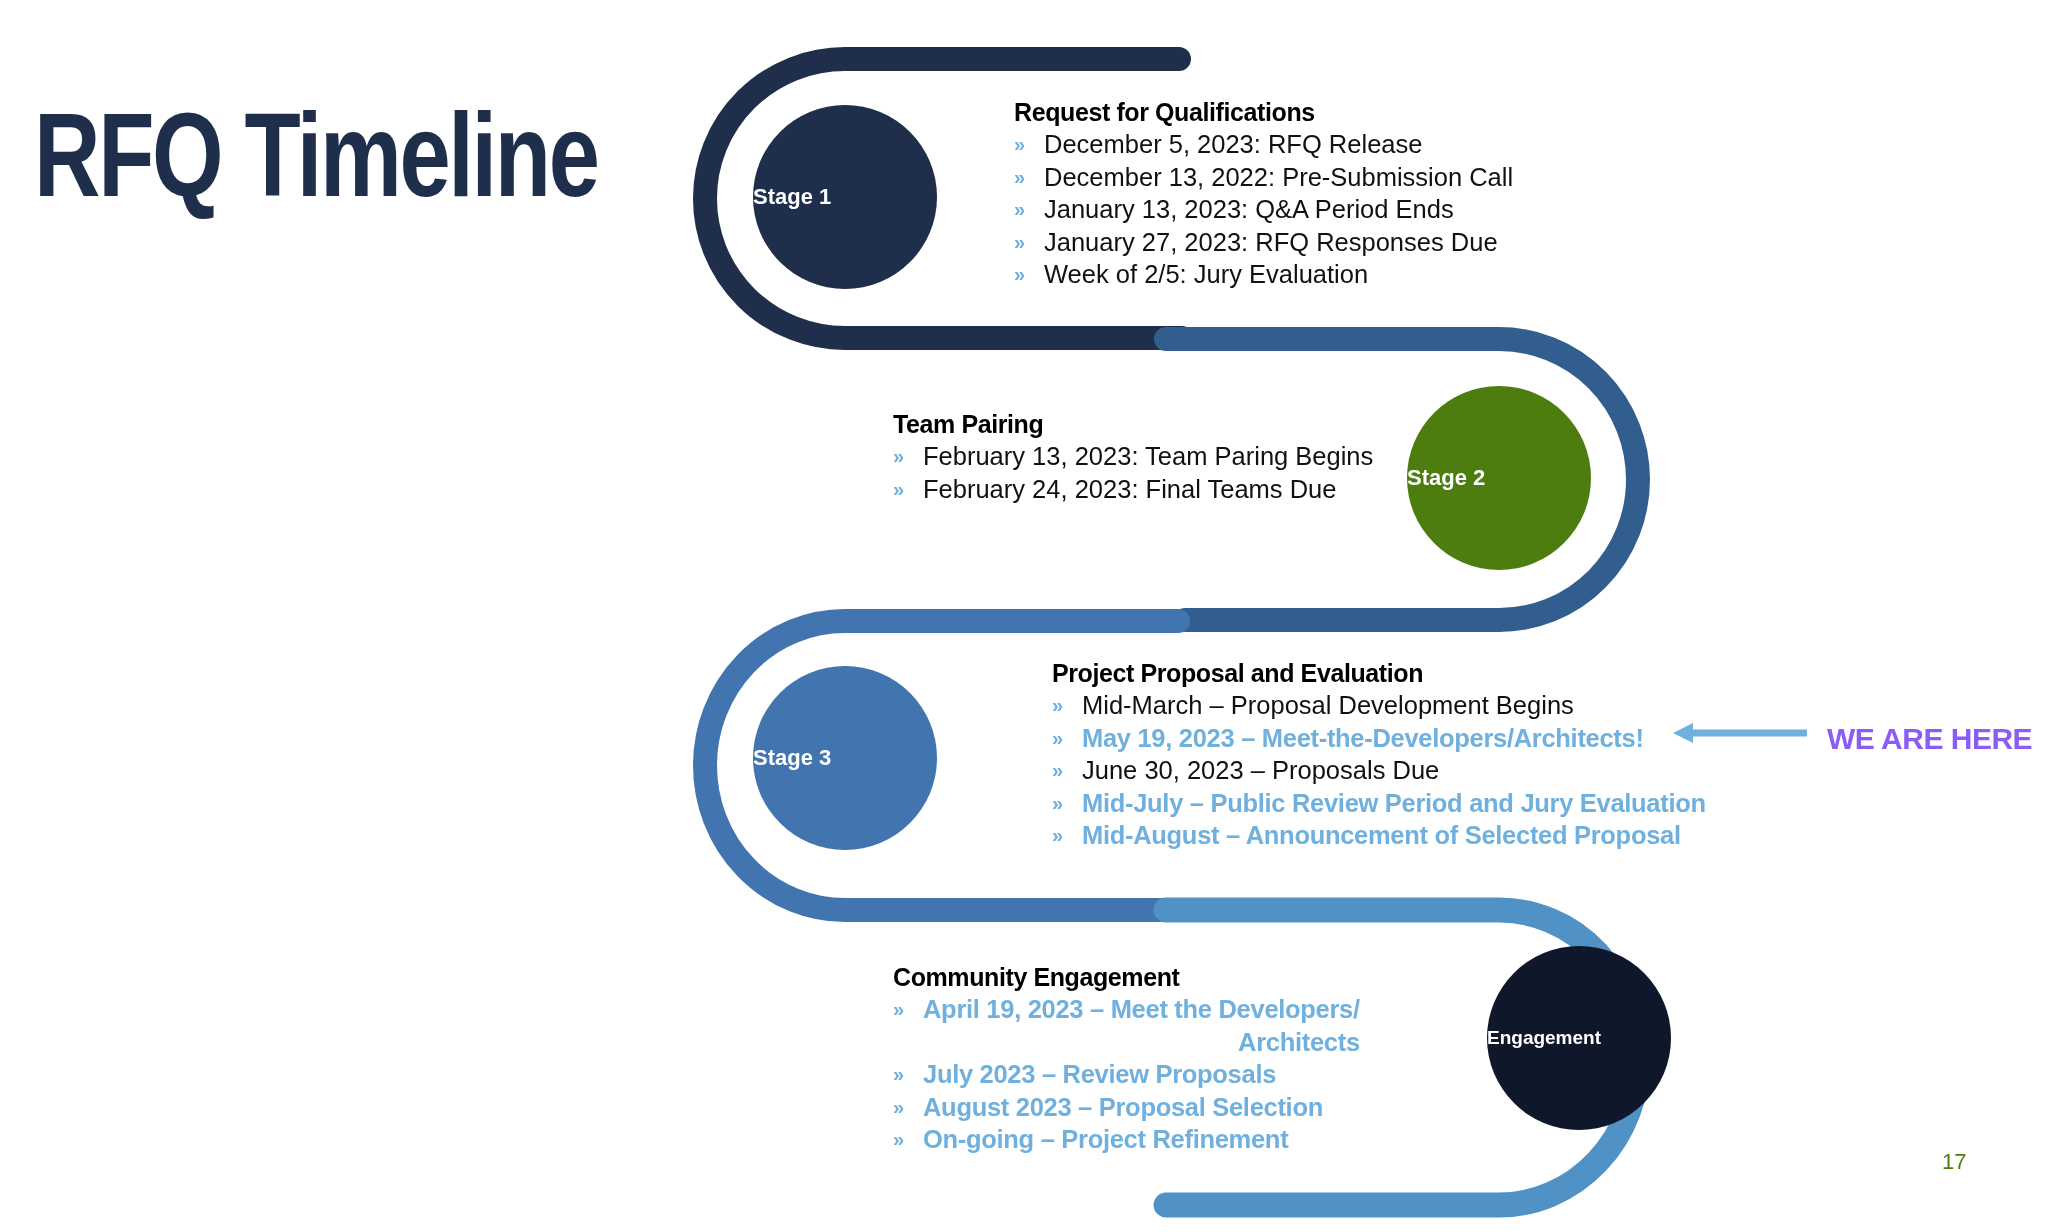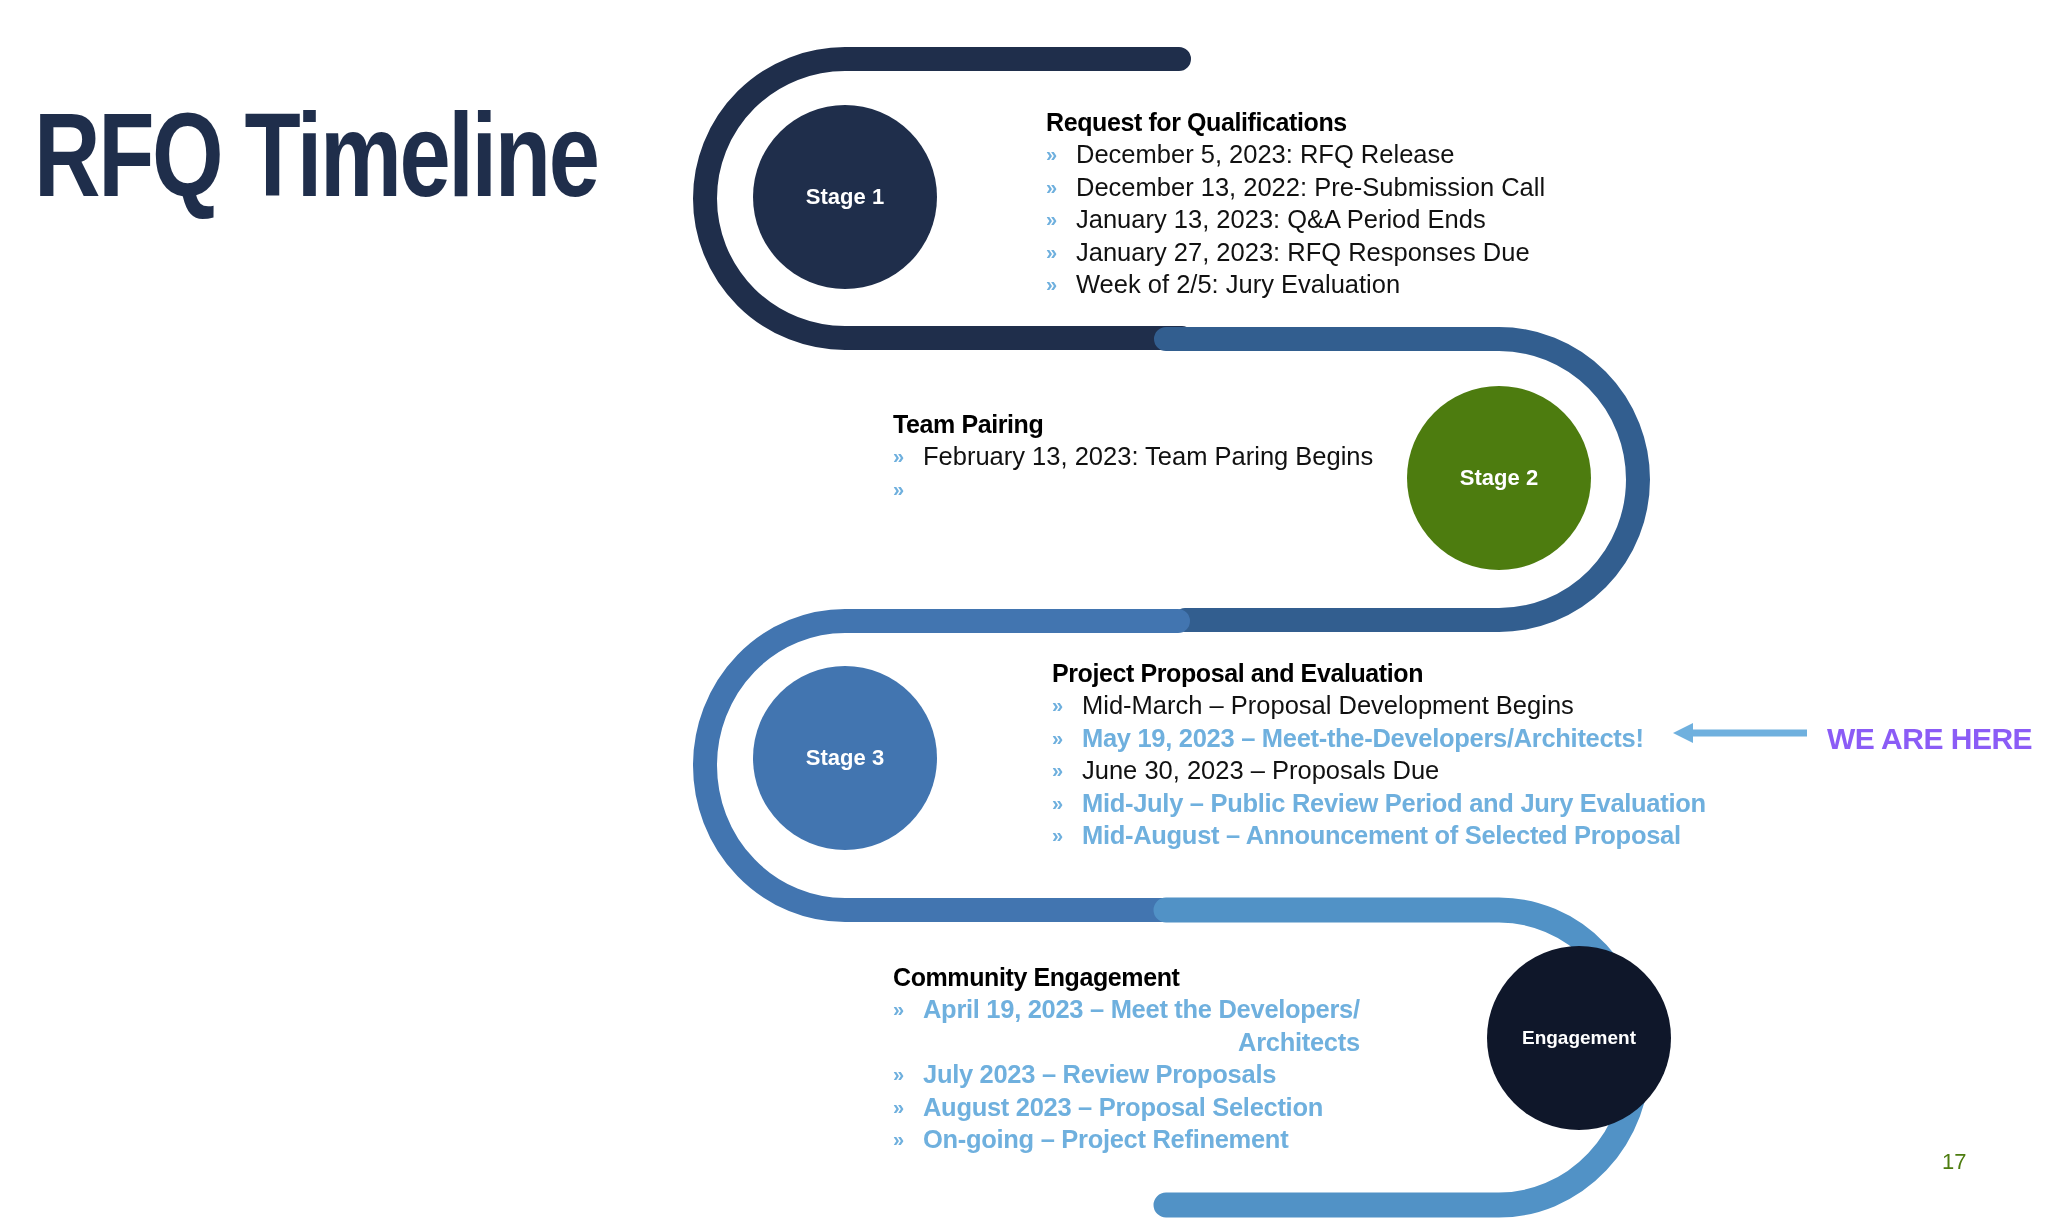--- a/index.html
+++ b/index.html
@@ -8,21 +8,21 @@
   .title {
     position: absolute; left: 34px; top: 96px;
     font-family: "Liberation Sans", sans-serif; font-weight: 700;
     font-size: 118px; line-height: 1; color: #1F2E4B;
     letter-spacing: -3px; transform: scaleX(0.78); transform-origin: left top;
     white-space: nowrap;
   }
   svg.track { position: absolute; left: 0; top: 0; }
   .stage-circle {
     position: absolute; width: 184px; height: 184px; border-radius: 50%;
-    display: flex; align-items: center; justify-content: center;
+    display: flex; align-items: center; justify-content: flex-start;
     color: #ffffff; font-weight: 700; font-size: 22px;
     font-family: "Liberation Sans", sans-serif;
   }
   .stage-circle.small-label { font-size: 19px; }
   .block { position: absolute; white-space: nowrap; }
   .block .heading {
     font-family: "Liberation Sans", sans-serif; font-weight: 700;
     font-size: 25px; color: #000000; line-height: 32px; letter-spacing: -0.4px;
   }
   .block ul { list-style: none; margin: 0; padding: 0; }
@@ -71,36 +71,36 @@
 <div class="stage-circle" style="left:1407px; top:386px; background:#4d7c0f;">
   <span>Stage 2</span>
 </div>
 <div class="stage-circle" style="left:753px; top:666px; background:#4275B0;">
   <span>Stage 3</span>
 </div>
 <div class="stage-circle small-label" style="left:1487px; top:946px; background:#0f172a;">
   <span>Engagement</span>
 </div>
 
-<div class="block" style="left:1014px; top:106px;margin-left:32px;">
+<div class="block" style="left:1014px; top:96px;">
   <div class="heading">Request for Qualifications</div>
   <ul>
     <li><span class="bullet">»</span><span>December 5, 2023: RFQ Release</span></li>
     <li><span class="bullet">»</span><span>December 13, 2022: Pre-Submission Call</span></li>
     <li><span class="bullet">»</span><span>January 13, 2023: Q&amp;A Period Ends</span></li>
     <li><span class="bullet">»</span><span>January 27, 2023: RFQ Responses Due</span></li>
     <li><span class="bullet">»</span><span>Week of 2/5: Jury Evaluation</span></li>
   </ul>
 </div>
 
 <div class="block" style="left:893px; top:408px;">
   <div class="heading">Team Pairing</div>
   <ul>
     <li><span class="bullet">»</span><span>February 13, 2023: Team Paring Begins</span></li>
-    <li><span class="bullet">»</span></li>
+    <li><span class="bullet">»</span><span>February 24, 2023: Final Teams Due</span></li>
   </ul>
 </div>
 
 <div class="block" style="left:1052px; top:657px;">
   <div class="heading">Project Proposal and Evaluation</div>
   <ul>
     <li><span class="bullet">»</span><span>Mid-March – Proposal Development Begins</span></li>
     <li class="hl"><span class="bullet">»</span><span>May 19, 2023 – Meet-the-Developers/Architects!</span></li>
     <li><span class="bullet">»</span><span>June 30, 2023 – Proposals Due</span></li>
     <li class="hl"><span class="bullet">»</span><span>Mid-July – Public Review Period and Jury Evaluation</span></li>

